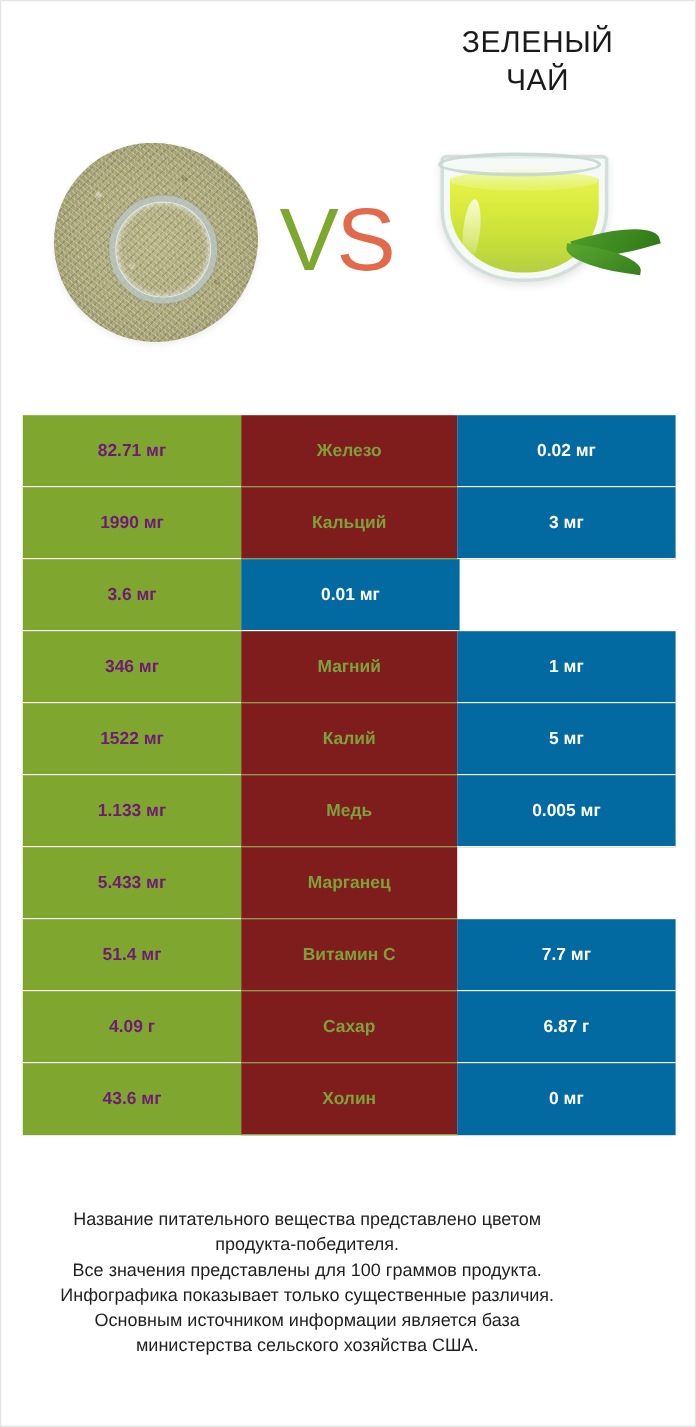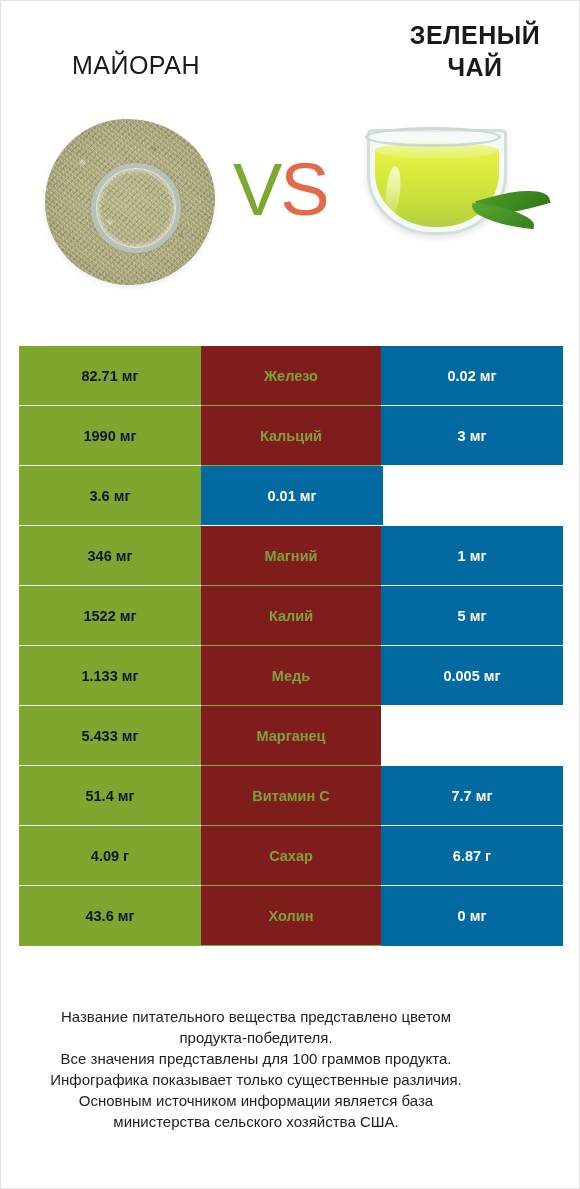--- a/index.html
+++ b/index.html
@@ -30,24 +30,23 @@
     letter-spacing: 0.5px;
     text-align: center;
     line-height: 32px;
   }
   .prod-title.left {
     left: 35px;
     top: 48px;
     width: 200px;
   }
   .prod-title.right {
-    left: 374px;
+    left: 347px;
     top: 18px;
     width: 200px;
-    font-weight: bold;
   }
 
   
   .hero {
     position: relative;
     height: 215px;
   }
 
   
   .marjoram-wrap {
@@ -100,21 +99,21 @@
     position: absolute;
     inset: -1px;
     border-radius: 50%;
     border: 1px solid rgba(255,255,255,0.6);
   }
 
   
   .vs {
     position: absolute;
     left: 232px;
-    top: 42px;
+    top: 52px;
     font-size: 74px;
     font-weight: 400;
     letter-spacing: -2px;
     line-height: 1;
   }
   .vs .v { color: #7da82f; }
   .vs .s { color: #e2694a; }
 
   
   .tea-wrap {
@@ -215,21 +214,21 @@
     display: flex;
     align-items: center;
     justify-content: center;
     font-size: 14.5px;
     font-weight: bold;
     box-sizing: border-box;
   }
   .cell.left {
     width: 182px;
     background: #7fa72f;
-    color: #0f172a;
+    color: #701a75;
     border-bottom: 1px solid #ffffff;
   }
   .cell.mid {
     width: 180px;
     background: #7f1d1d;
     color: #7fa03c;
     border-bottom: 1px solid #8ba33f;
   }
   .cell.right {
     width: 182px;
@@ -256,21 +255,20 @@
     box-sizing: border-box;
   }
   .footer p {
     margin: 0;
   }
 </style>
 </head>
 <body>
 
 <div class="header">
-  <div class="prod-title left">МАЙОРАН</div>
   <div class="prod-title right">
     <div>ЗЕЛЕНЫЙ</div>
     <div>ЧАЙ</div>
   </div>
 </div>
 
 <div class="hero">
 
   <div class="marjoram-wrap">
     <div class="marjoram-pile">

